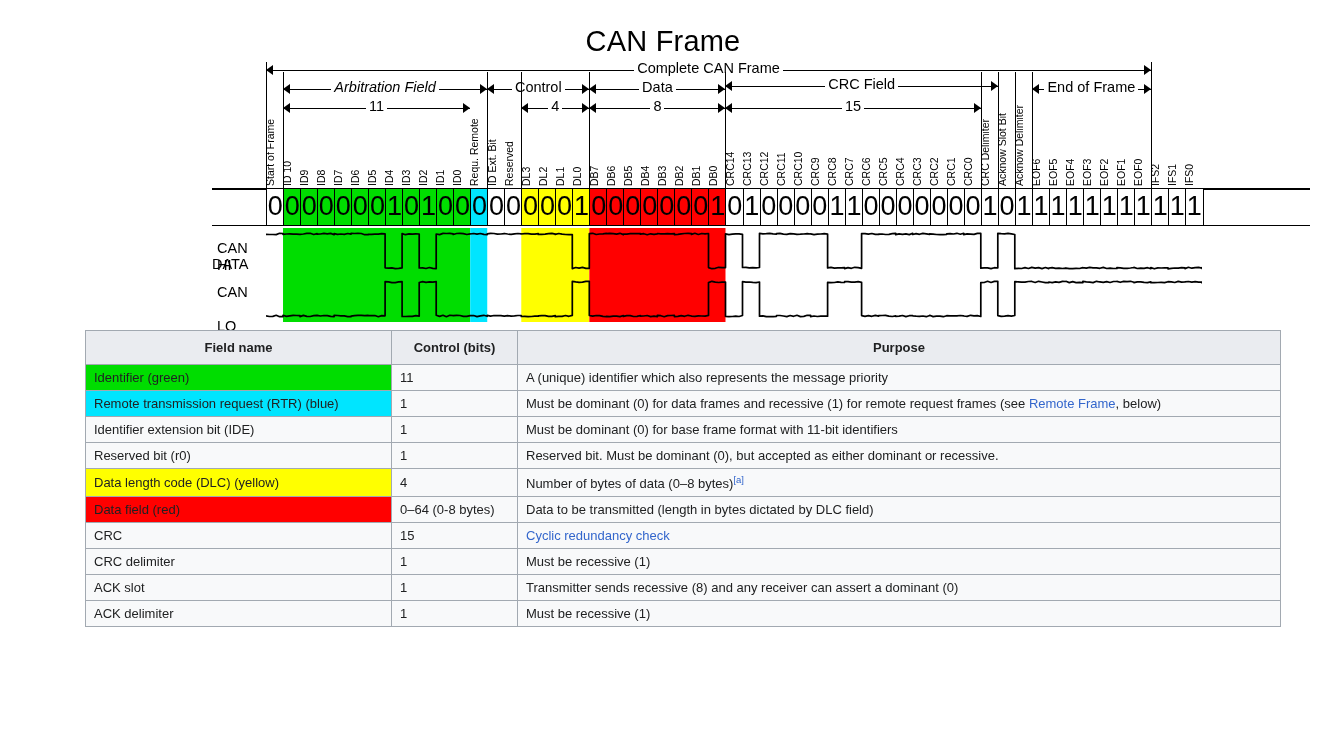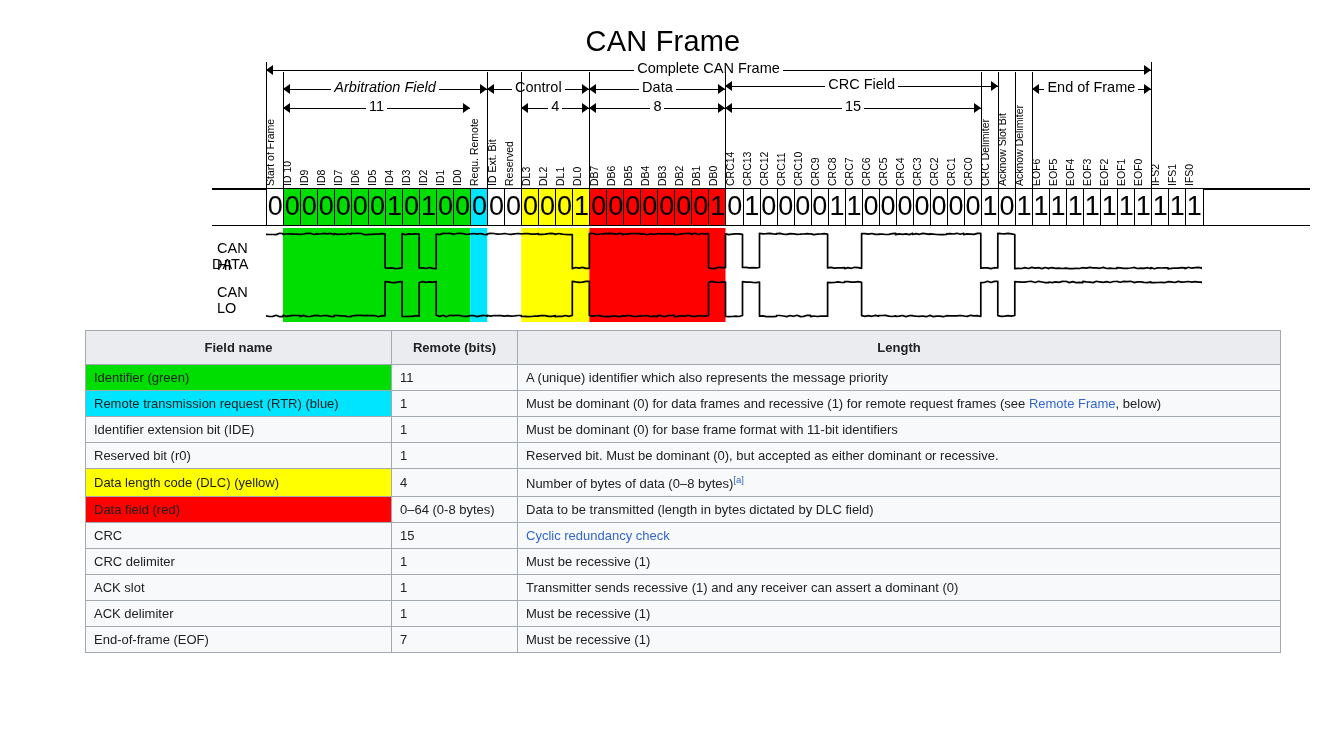--- a/index.html
+++ b/index.html
@@ -156,21 +156,21 @@
     left: 212px;
     top: 172px;
     width: 50px;
     font-size: 14.5px;
     color: #000;
     line-height: 17px;
   }
   .wavelabels .w1 { position: absolute; top: 8px;  left: 5px; }
   .wavelabels .w2 { position: absolute; top: 25px; left: 5px; }
   .wavelabels .w3 { position: absolute; top: 52px; left: 5px; }
-  .wavelabels .w4 { position: absolute; top: 68px; left: 5px; }
+  .wavelabels .w4 { position: absolute; top: 86px; left: 5px; }
 
   #wave-svg {
     position: absolute;
     left: 266px;
     top: 168px;
     width: 936px;
     height: 94px;
   }
 
   
@@ -430,22 +430,22 @@
 
 <table id="frame-table">
   <colgroup>
     <col class="c-name">
       <col class="c-len">
       <col class="c-pur">
   </colgroup>
   <thead>
     <tr>
       <th>Field name</th>
-      <th>Remote (bits)</th>
-      <th>Length</th>
+      <th>Control (bits)</th>
+      <th>Purpose</th>
     </tr>
   </thead>
   <tbody id="table-body">
       <tr>
         <td class="cell-green">Identifier (green)</td>
         <td>11</td>
         <td>A (unique) identifier which also represents the message priority</td>
       </tr>
       <tr>
         <td class="cell-cyan">Remote transmission request (RTR) (blue)</td>
@@ -478,26 +478,21 @@
         <td><span class="wlink">Cyclic redundancy check</span></td>
       </tr>
       <tr>
         <td class="">CRC delimiter</td>
         <td>1</td>
         <td>Must be recessive (1)</td>
       </tr>
       <tr>
         <td class="">ACK slot</td>
         <td>1</td>
-        <td>Transmitter sends recessive (1) and any receiver can assert a dominant (0)</td>
+        <td>Transmitter sends recessive (8) and any receiver can assert a dominant (0)</td>
       </tr>
       <tr>
         <td class="">ACK delimiter</td>
         <td>1</td>
-        <td>Must be recessive (1)</td>
-      </tr>
-      <tr>
-        <td class="">End-of-frame (EOF)</td>
-        <td>7</td>
         <td>Must be recessive (1)</td>
       </tr>
     </tbody>
 </table>
 
 </body></html>

